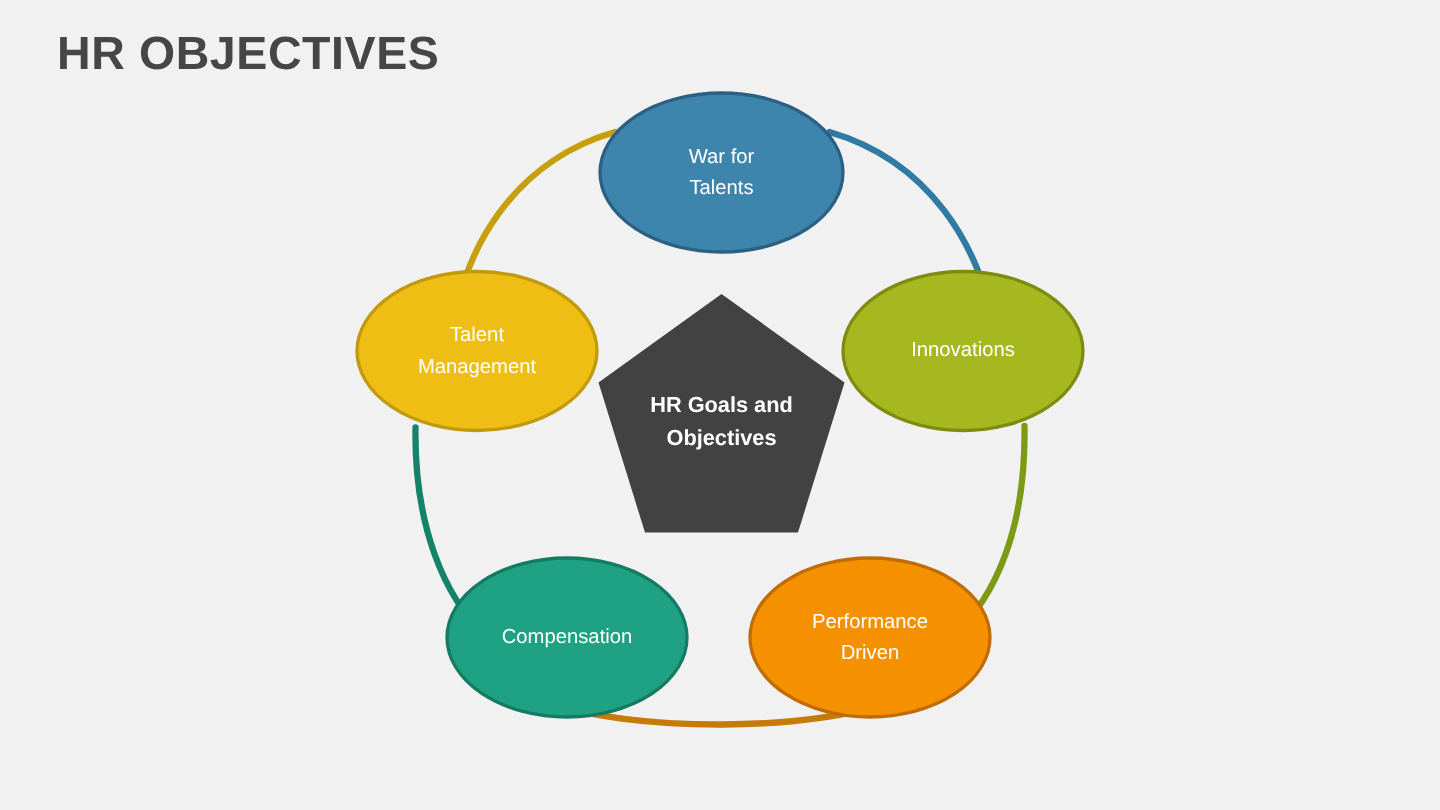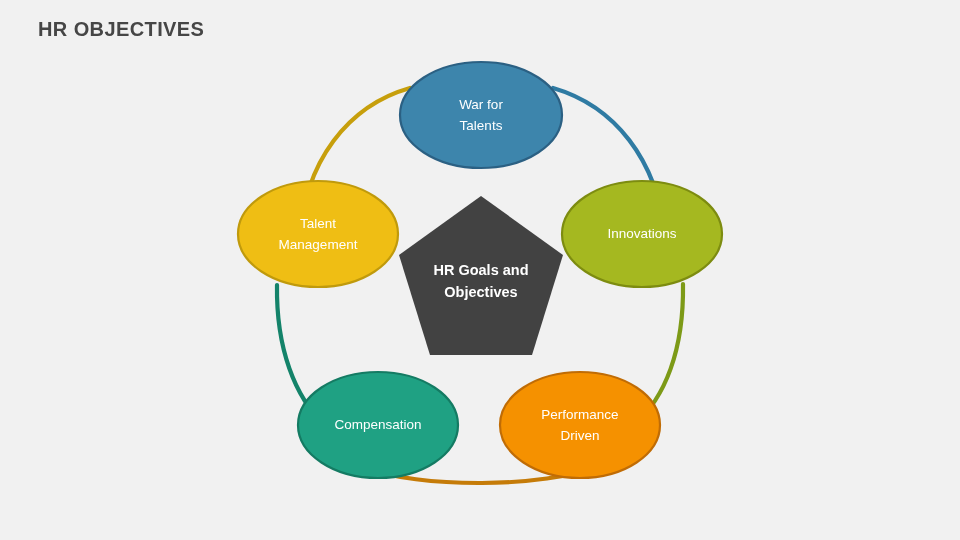--- a/index.html
+++ b/index.html
@@ -17,21 +17,21 @@
     position: absolute;
     left: 0; top: 0;
     width: 960px;
     height: 540px;
     background: #f1f1f1;
   }
   #page-title {
     position: absolute;
     left: 38px;
     top: 18px;
-    font-size: 20px;
+    font-size: 31px;
     font-weight: bold;
     letter-spacing: 0.4px;
     color: #464646;
     line-height: 1.15;
     white-space: nowrap;
   }
   #diagram {
     position: absolute;
     left: 0;
     top: 0;

